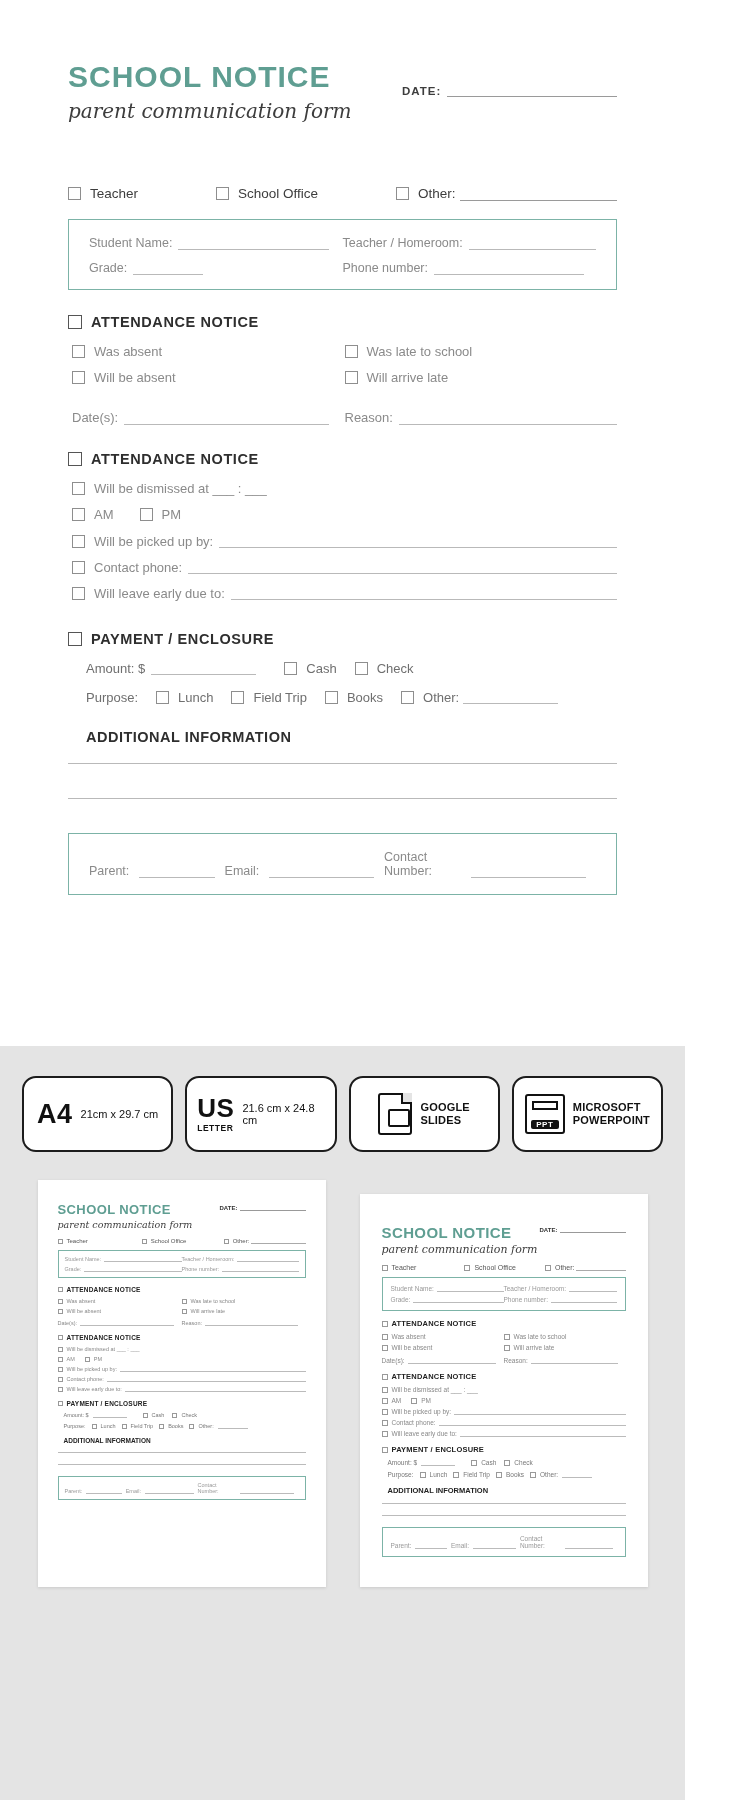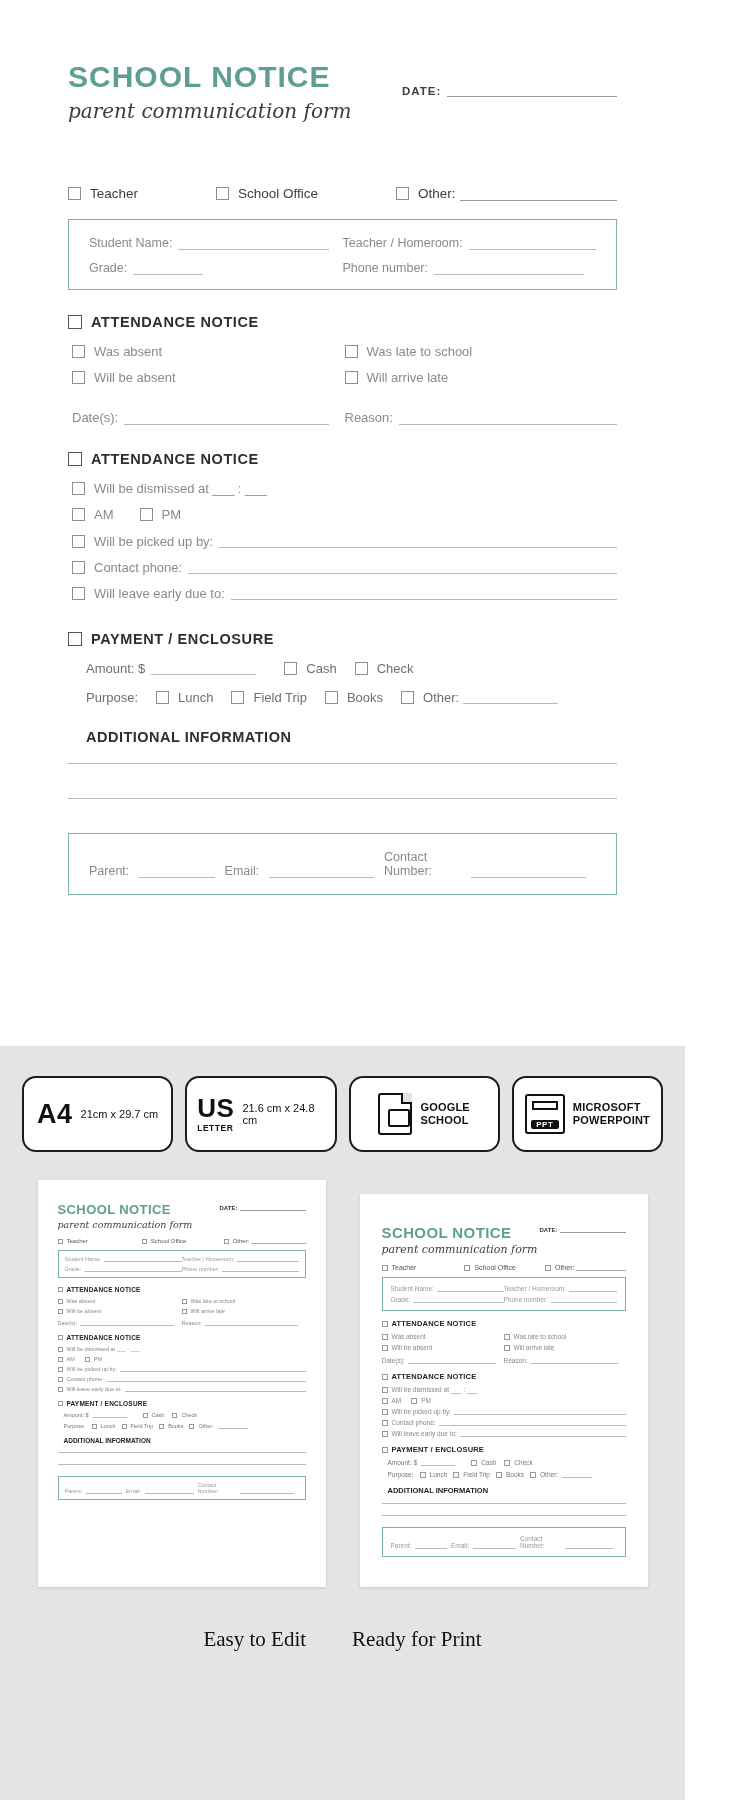--- a/index.html
+++ b/index.html
@@ -442,21 +442,21 @@
           <span class="big">US</span>
           <span class="sub">LETTER</span>
         </span>
         <span class="small">21.6 cm x 24.8 cm</span>
       </div>
       <div class="badge">
         <span class="ficon">
             <span class="fold"></span>
           </span>
         <span class="lbl2" style="white-space:pre-line;">GOOGLE
-SCHOOL</span>
+SLIDES</span>
       </div>
       <div class="badge">
         <span class="ppticon">
           <span class="bar"></span>
           <span class="tag">PPT</span>
         </span>
         <span class="lbl2" style="white-space:pre-line;">MICROSOFT
 POWERPOINT</span>
       </div>
     </div>
@@ -767,18 +767,14 @@
           <span>Parent:</span>
             <span class="ln a"></span>
           <span>Email:</span>
             <span class="ln b"></span>
           <span>Contact Number:</span>
             <span class="ln c"></span>
         </div>
       </div>
     </div>
 
-    <div class="footer-txt">
-      <span>Easy to Edit</span>
-      <span>Ready for Print</span>
-    </div>
   </div>
 </div>
 
 </body></html>

